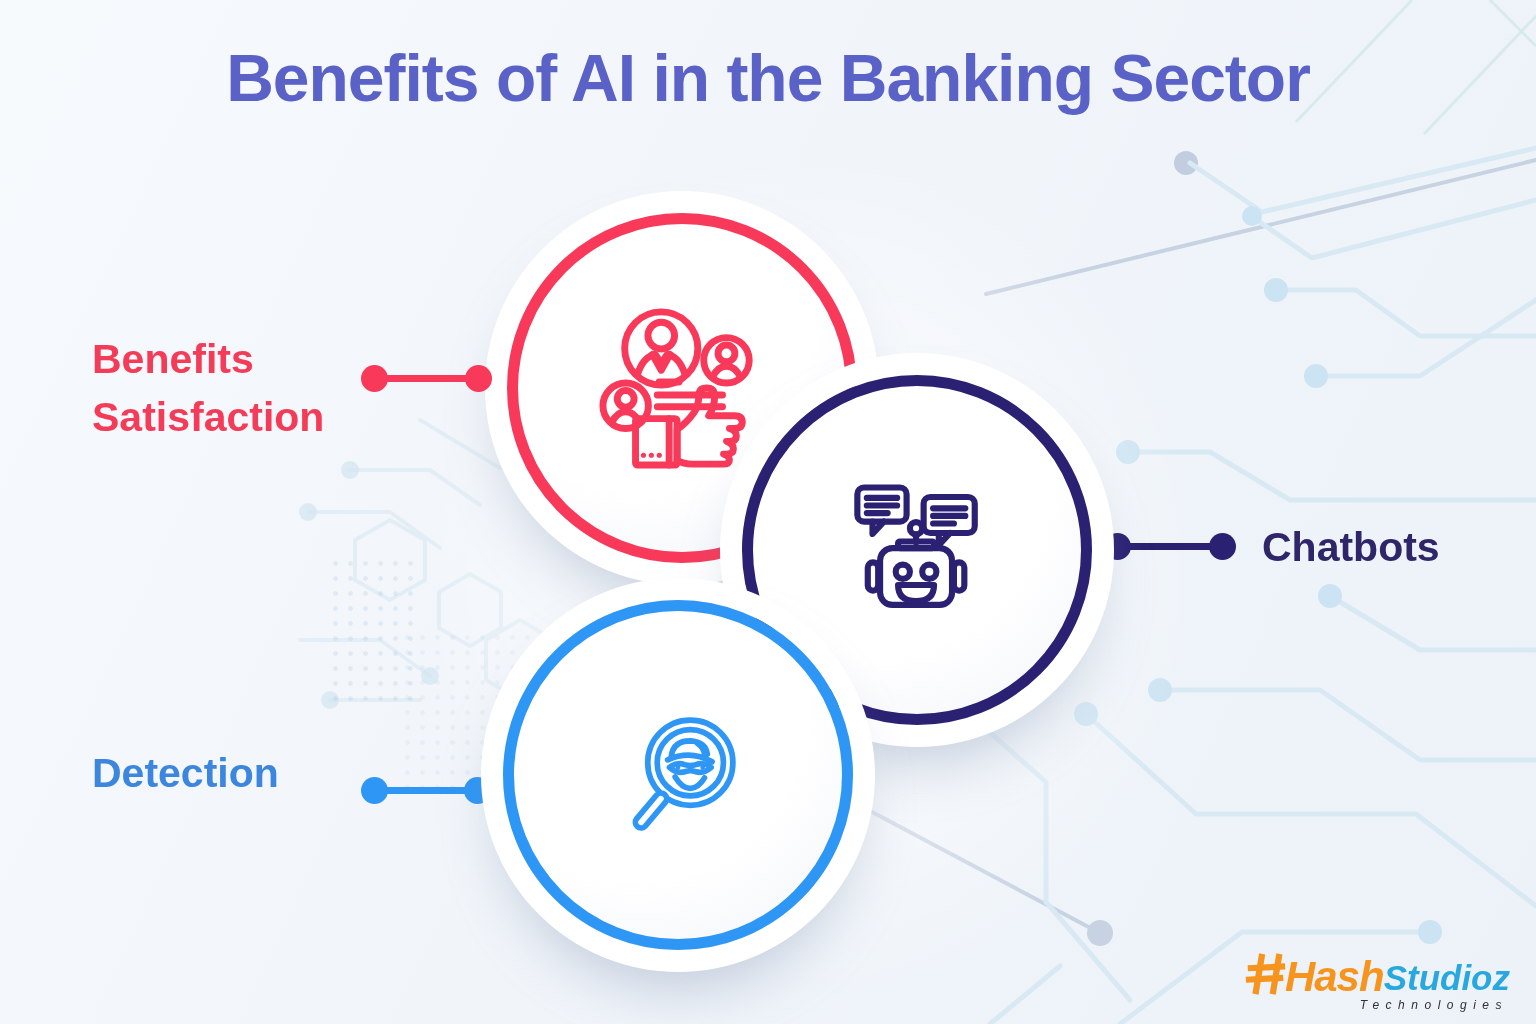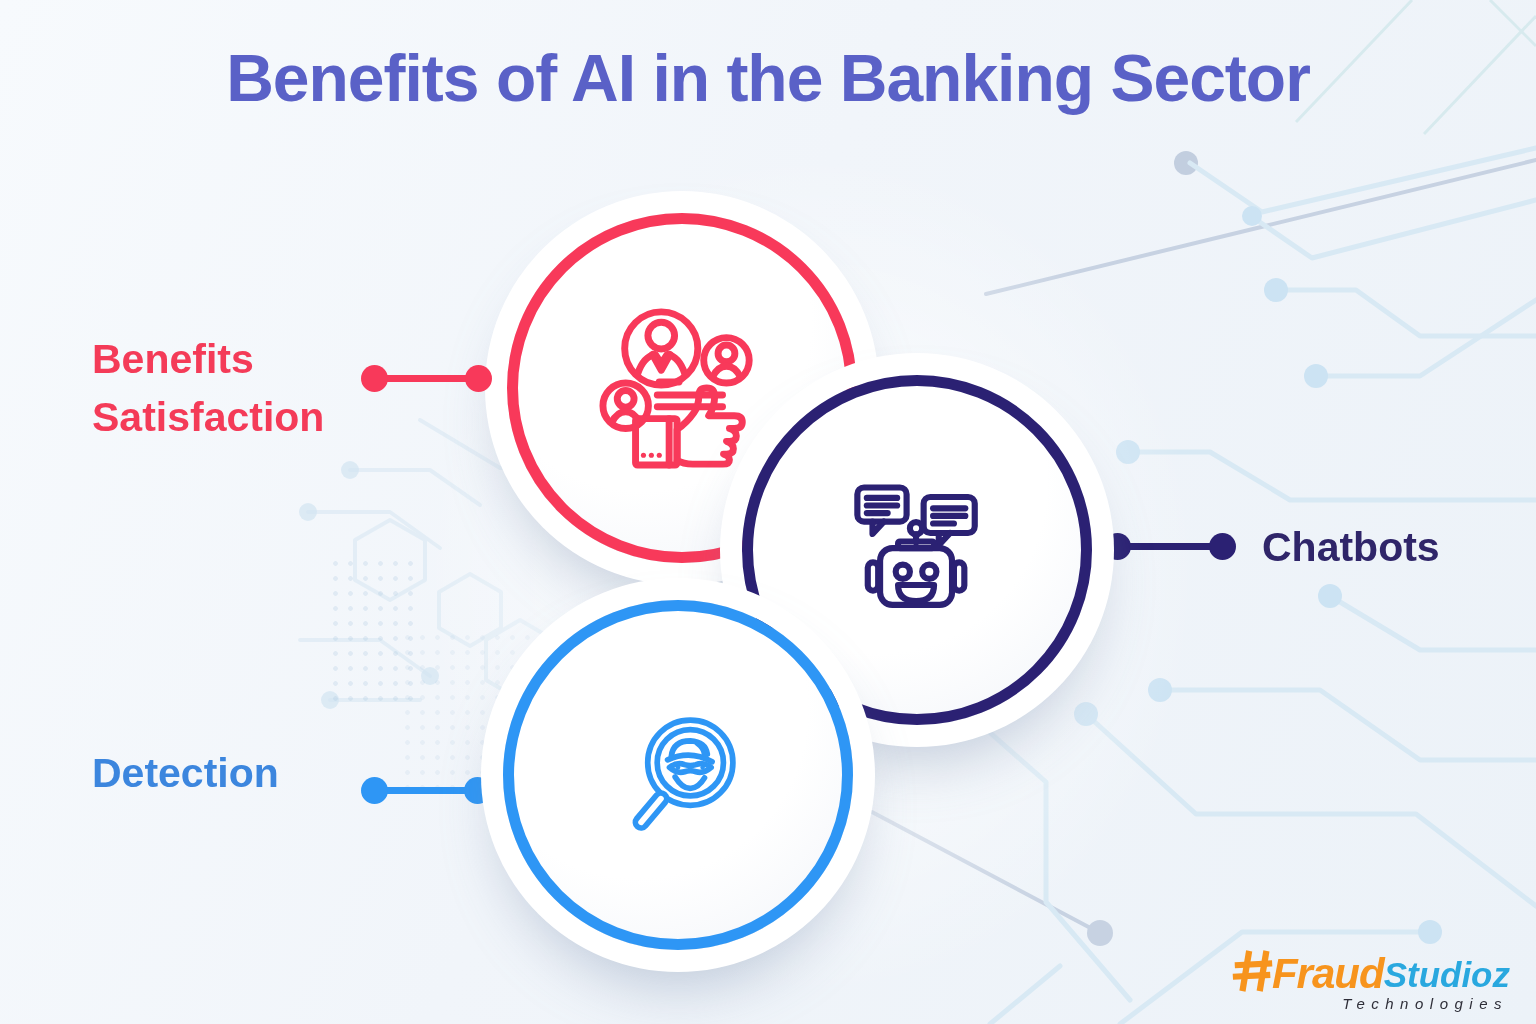--- a/index.html
+++ b/index.html
@@ -59,21 +59,21 @@
   .logo-row{display:flex;align-items:flex-end;justify-content:flex-end;}
   .logo-hash{
     color:#F7941D;font-size:42px;font-weight:bold;font-style:italic;
     letter-spacing:-1px;line-height:40px;margin-left:-3px;
   }
   .logo-studioz{
     color:#29A8DF;font-size:35px;font-weight:bold;font-style:italic;
     letter-spacing:0px;line-height:38px;text-align:center;
   }
   .logo-sub{
-    color:#2E2E38;font-size:15px;font-style:italic;letter-spacing:6.5px;
+    color:#2E2E38;font-size:12px;font-style:italic;letter-spacing:6.5px;
     margin-top:1px;padding-right:2px;
   }
   svg{display:block;}
 </style>
 </head>
 <body>
 
 <svg class="bg-svg" width="1536" height="1024" viewBox="0 0 1536 1024">
 
   <g stroke="#D2E8EC" stroke-width="3" fill="none" opacity="0.8">
@@ -236,17 +236,17 @@
 </div>
 
 <div class="logo">
   <div class="logo-row">
     <svg width="44" height="46" viewBox="0 0 44 48" stroke="#F7941D" stroke-width="6.5" fill="none">
       <path d="M18 3 L11 45"></path>
       <path d="M36 3 L29 45"></path>
       <path d="M3 18 L42 16"></path>
       <path d="M1 30 L40 28"></path>
     </svg>
-    <span class="logo-hash">Fraud</span>
+    <span class="logo-hash">Hash</span>
       <span class="logo-studioz">Studioz</span>
   </div>
   <div class="logo-sub">Technologies</div>
 </div>
 
 </body></html>

